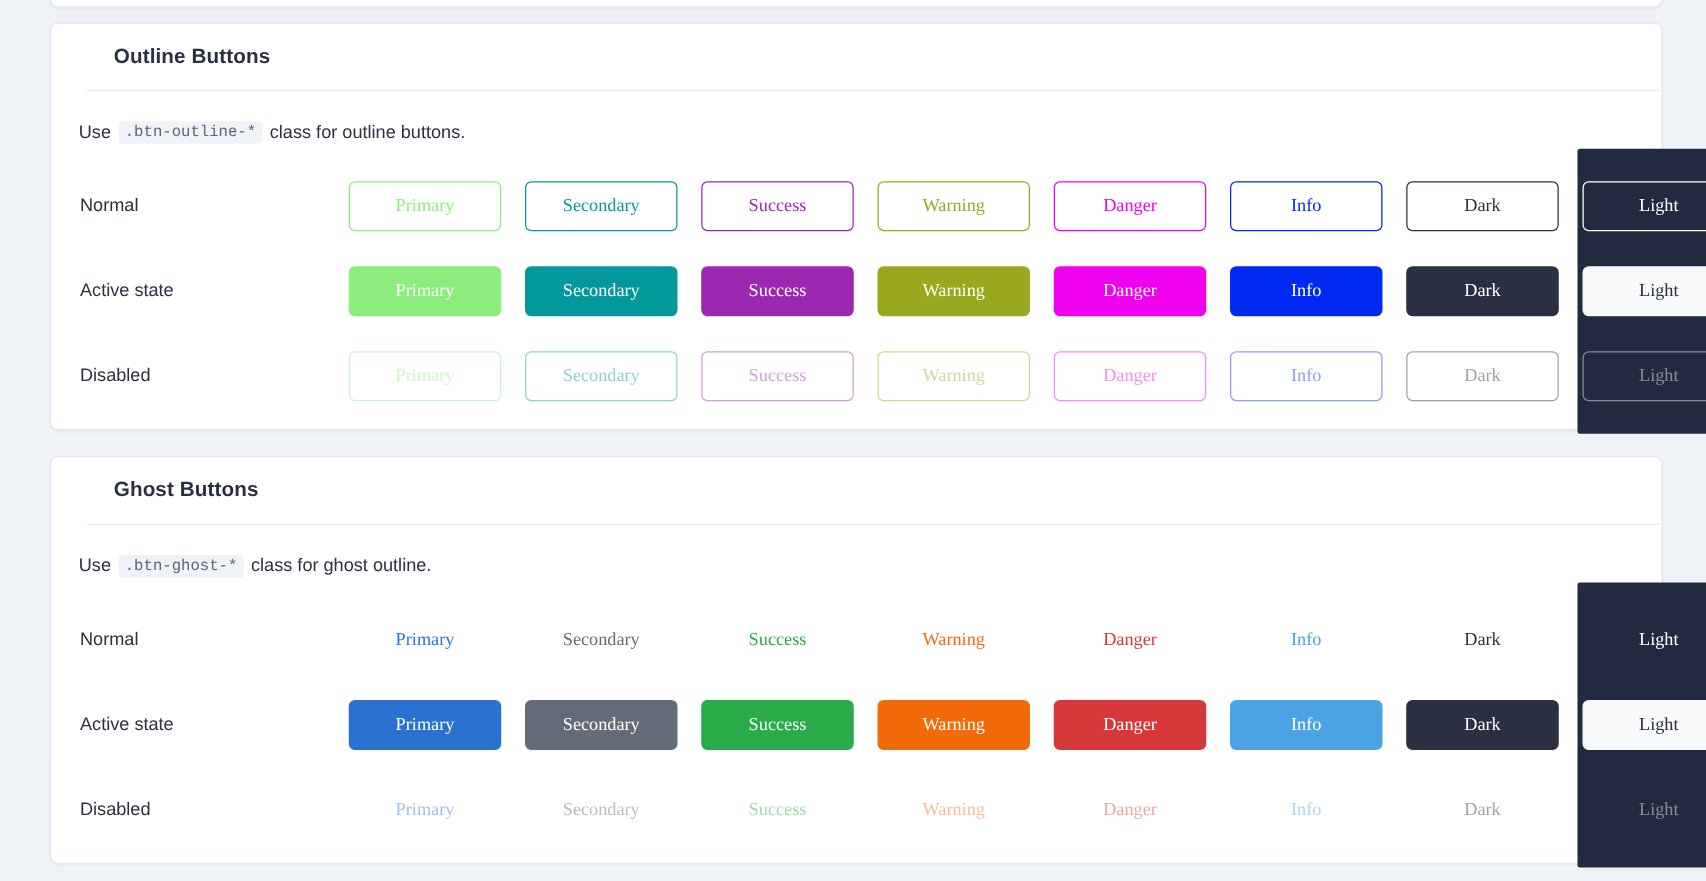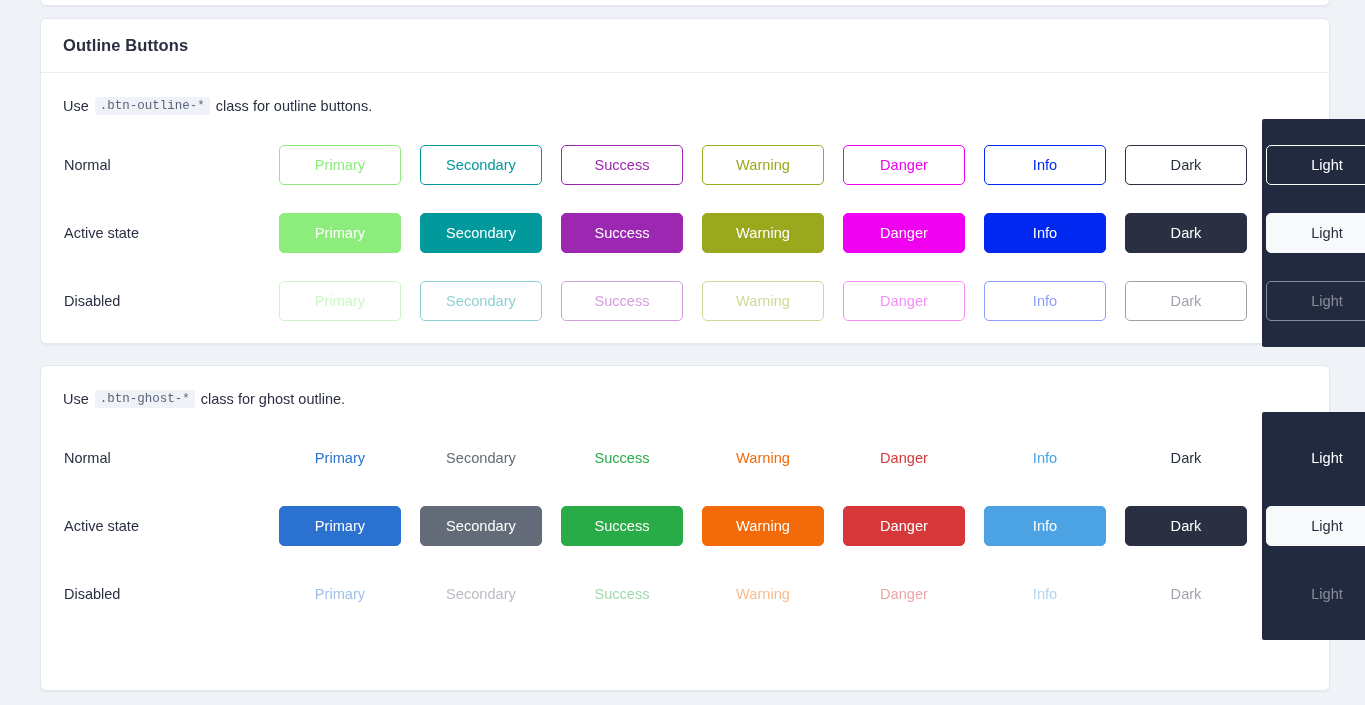--- a/index.html
+++ b/index.html
@@ -23,20 +23,21 @@
   }
   .card-strip-top { top: -6px; height: 12px; border-radius: 0 0 6px 6px; }
   .card-outline { top: 18px; height: 326px; }
   .card-ghost   { top: 365px; height: 326px; }
 
   .card-header {
     height: 54px;
     display: flex; align-items: center;
     padding: 0 22px;
     border-bottom: 1px solid #eaedf2;
+    margin-left: 28px;
   }
   .card-title {
     font-size: 16.5px;
     color: #2a3042;
     letter-spacing: .1px;
   }
   .card-body { padding: 18px 22px 0 22px; }
 
   .usage {
     font-size: 14.5px;
@@ -72,21 +73,21 @@
     margin-right: 11px;
     display: flex; align-items: center; justify-content: center;
   }
   .cell:last-child { margin-right: 0; }
 
   
   .btn {
     width: 122px; height: 40px;
     border-radius: 5px;
     font-size: 14.6px;
-    font-family: Liberation Sans, sans-serif;
+    font-family: Liberation Serif, serif;
     display: flex; align-items: center; justify-content: center;
     background: transparent;
     border: 1px solid transparent;
     cursor: pointer;
     white-space: nowrap;
     line-height: 1;
   }
   .btn.outline { border-width: 1px; border-style: solid; }
   .btn.solid { border-color: transparent; }
   .btn.ghost { border-color: transparent; background: transparent; }
@@ -206,20 +207,23 @@
               <div class="cell">
                 <button disabled="" class="btn outline is-disabled" style="border-color: rgb(255, 255, 255); color: rgb(255, 255, 255);">Light</button>
               </div>
             </div>
           </div>
         </div>
     </div>
   </section>
 
   <section class="card card-ghost">
+    <div class="card-header">
+      <h2 class="card-title">Ghost Buttons</h2>
+    </div>
     <div class="card-body">
       <p class="usage">
         <span>Use</span>
         <code class="cls">.btn-ghost-*</code>
         <span>class for ghost outline.</span>
       </p>
       <div class="rows" id="rows-1">
           <div class="light-panel" style="background: rgb(33, 42, 62); left: 1199px; top: -12px; height: 228px;"></div>
           <div class="row">
             <div class="row-label">Normal</div>

